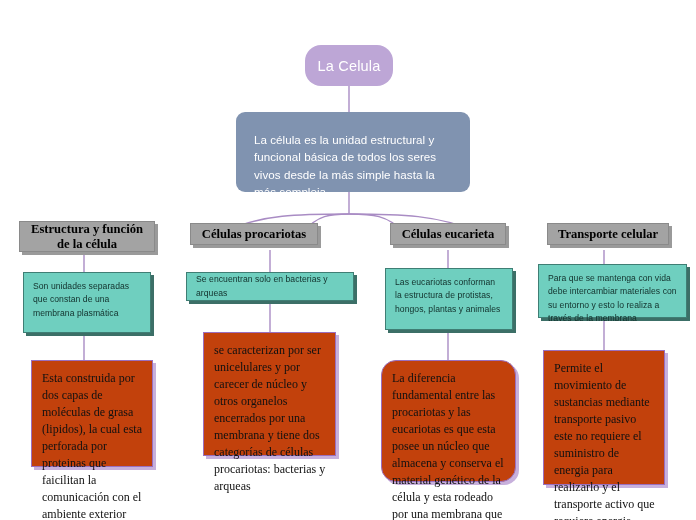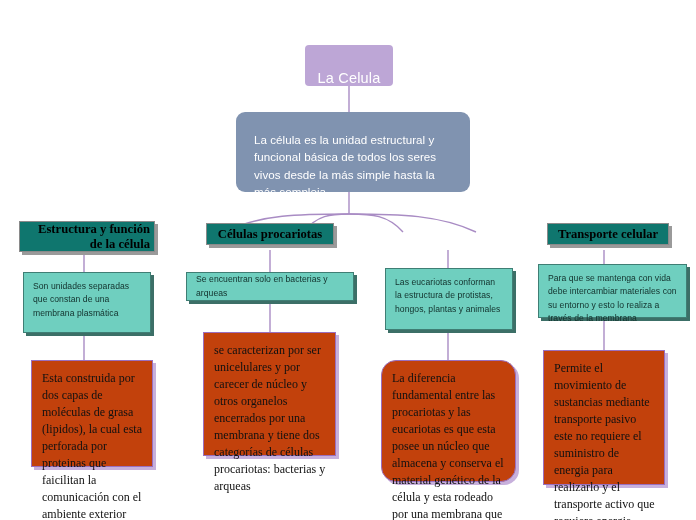--- a/index.html
+++ b/index.html
@@ -24,53 +24,53 @@
     pointer-events: none;
   }
   .node {
     position: absolute;
     box-sizing: border-box;
   }
 
   
   .root-node {
     background: #bda6d6;
-    border-radius: 4px;
+    border-radius: 16px;
     color: #ffffff;
     font-size: 14.5px;
     display: flex;
-    align-items: flex-end;
+    align-items: center;
     justify-content: center;
     letter-spacing: .2px;
   }
 
   
   .desc-node {
     background: #8093b0;
     border-radius: 9px;
     color: #ffffff;
     font-size: 11.6px;
     line-height: 1.5;
     padding: 19px 16px 10px 18px;
     letter-spacing: .05px;
   }
 
   
   .cat-node {
-    background: #0f766e;
+    background: #a3a3a3;
     border: 1px solid #8a8a8a;
     box-shadow: 3px 3px 0 0 #9a9a9a;
     font-family: "Liberation Serif", serif;
     font-weight: bold;
     font-size: 12.6px;
     color: #000000;
     display: flex;
     align-items: center;
     justify-content: center;
-    text-align: right;
+    text-align: center;
     line-height: 1.18;
     padding: 2px 4px;
   }
 
   
   .teal-node {
     background: #6fcfbf;
     border: 1px solid #3f7e74;
     box-shadow: 3px 3px 0 0 #3c6f67;
     color: #12312c;
@@ -136,30 +136,33 @@
   <div class="node cat-node" style="left:19px; top:221px; width:136px; height:31px;">
     <span>Estructura y función de la célula</span>
   </div>
   <div class="node teal-node" style="left:23px; top:272px; width:128px; height:61px;">
     <span>Son unidades separadas que constan de una membrana plasmática</span>
   </div>
   <div class="node leaf-node" style="left:31px; top:360px; width:122px; height:107px;">
     <span>Esta construida por dos capas de moléculas de grasa (lipidos), la cual esta perforada por proteinas que faicilitan la comunicación con el ambiente exterior</span>
   </div>
 
-  <div class="node cat-node" style="left:206px; top:223px; width:128px; height:22px;">
+  <div class="node cat-node" style="left:190px; top:223px; width:128px; height:22px;">
     <span>Células procariotas</span>
   </div>
   <div class="node teal-node single" style="left:186px; top:272px; width:168px; height:29px;">
     <span>Se encuentran solo en bacterias y arqueas</span>
   </div>
   <div class="node leaf-node" style="left:203px; top:332px; width:133px; height:124px;">
     <span>se caracterizan por ser unicelulares y por carecer  de núcleo y otros organelos encerrados por una membrana y tiene dos categorías de células procariotas: bacterias y arqueas</span>
   </div>
 
+  <div class="node cat-node" style="left:390px; top:223px; width:116px; height:22px;">
+    <span>Células eucarieta</span>
+  </div>
   <div class="node teal-node" style="left:385px; top:268px; width:128px; height:62px;">
     <span>Las eucariotas conforman la estructura de protistas, hongos, plantas y animales</span>
   </div>
   <div class="node leaf-node" style="left:381px; top:360px; width:135px; height:122px;border-radius:15px;">
     <span>La diferencia fundamental entre las procariotas y las eucariotas es que esta posee un núcleo que almacena y conserva el material genético de la célula y esta rodeado por una membrana que lo separa del citoplasma</span>
   </div>
 
   <div class="node cat-node" style="left:547px; top:223px; width:122px; height:22px;">
     <span>Transporte celular</span>
   </div>

